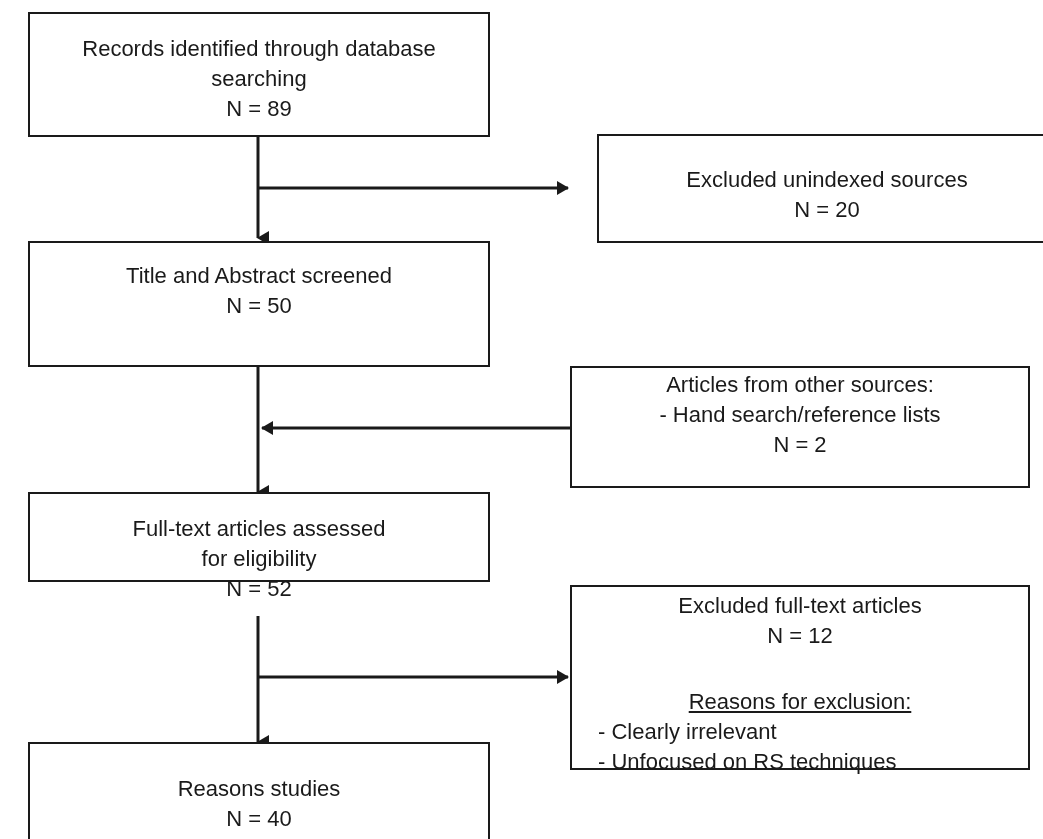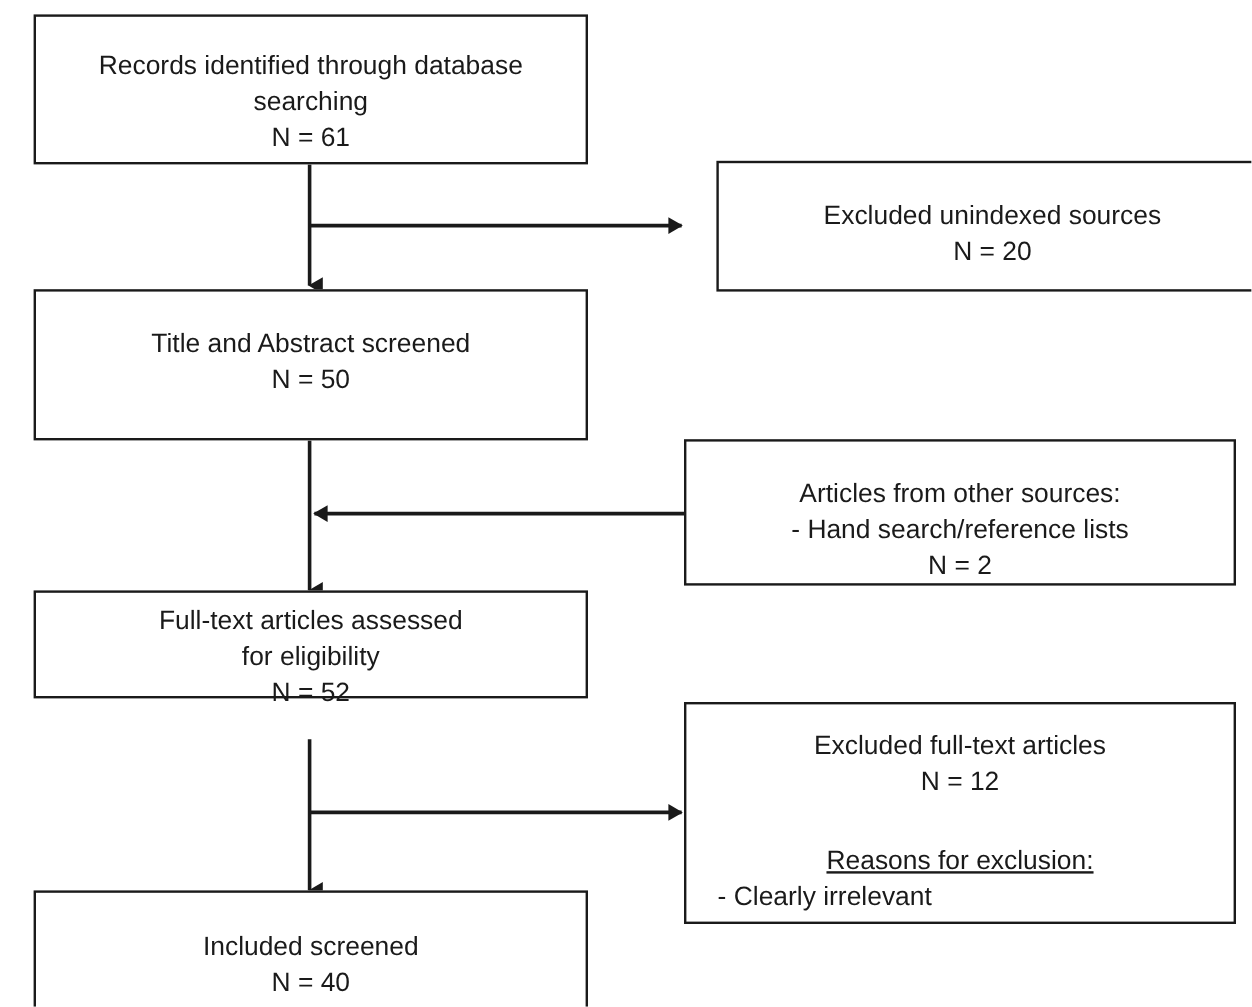--- a/index.html
+++ b/index.html
@@ -27,22 +27,22 @@
     line-height: 30px;
     text-align: center;
     display: flex;
     flex-direction: column;
     align-items: center;
   }
   .flow-box .line {
     display: block;
     white-space: nowrap;
   }
-  .flow-box.pad-top { padding-top: 20px; justify-content: center; }
-  .flow-box.pad-top-lg { padding-top: 28px; }
+  .flow-box.pad-top { padding-top: 20px; }
+  .flow-box.pad-top-lg { padding-top: 18px; }
   .line.underline { text-decoration: underline; margin-top: 36px; }
   .line.left-align {
     align-self: flex-start;
     text-align: center;
     padding-left: 26px;
   }
   svg.connectors {
     position: absolute;
     left: 0;
     top: 0;
@@ -79,50 +79,51 @@
     <line x1="570" y1="428" x2="262" y2="428" stroke="#1a1a1a" stroke-width="3" marker-end="url(#arrow-left)"></line>
 
     <line x1="258" y1="616" x2="258" y2="742" stroke="#1a1a1a" stroke-width="3" marker-end="url(#arrow-down)"></line>
 
     <line x1="258" y1="677" x2="568" y2="677" stroke="#1a1a1a" stroke-width="3" marker-end="url(#arrow-right)"></line>
   </svg>
 
   <div class="flow-box pad-top" style="left:28px; top:12px; width:462px; height:125px;">
     <span class="line">Records identified through database</span>
     <span class="line">searching</span>
-    <span class="line">N = 61</span>
+    <span class="line">N = 89</span>
   </div>
 
   <div class="flow-box" style="left:597px; top:134px; width:460px; height:109px; justify-content:center; padding-top:13px;">
     <span class="line">Excluded unindexed sources</span>
     <span class="line">N = 20</span>
   </div>
 
   <div class="flow-box pad-top-lg" style="left:28px; top:241px; width:462px; height:126px;">
     <span class="line">Title and Abstract screened</span>
     <span class="line">N = 50</span>
   </div>
 
-  <div class="flow-box" style="left:570px; top:366px; width:460px; height:122px; justify-content:flex-end; padding-top:2px;">
+  <div class="flow-box" style="left:570px; top:366px; width:460px; height:122px; justify-content:flex-start; padding-top:2px;">
     <span class="line">Articles from other sources:</span>
     <span class="line">- Hand search/reference lists</span>
     <span class="line">N = 2</span>
   </div>
 
   <div class="flow-box pad-top" style="left:28px; top:492px; width:462px; height:90px;">
     <span class="line">Full-text articles assessed</span>
     <span class="line">for eligibility</span>
     <span class="line">N = 52</span>
   </div>
 
   <div class="flow-box" style="left:570px; top:585px; width:460px; height:185px; justify-content:center; padding-top:12px;">
     <span class="line">Excluded full-text articles</span>
     <span class="line">N = 12</span>
     <span class="line underline">Reasons for exclusion:</span>
     <span class="line left-align">- Clearly irrelevant</span>
+    <span class="line left-align">- Unfocused on RS techniques</span>
   </div>
 
   <div class="flow-box" style="left:28px; top:742px; width:462px; height:125px; padding-top:30px;">
-    <span class="line">Included screened</span>
+    <span class="line">Reasons studies</span>
     <span class="line">N = 40</span>
   </div>
 
 </div>
 
 </body></html>

